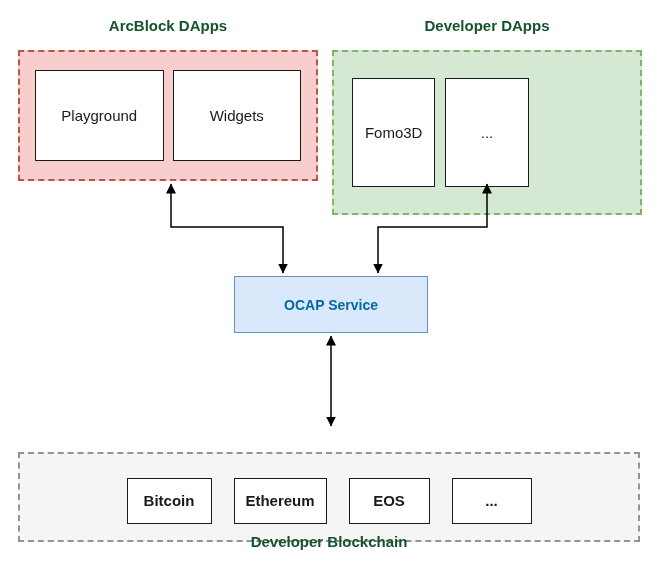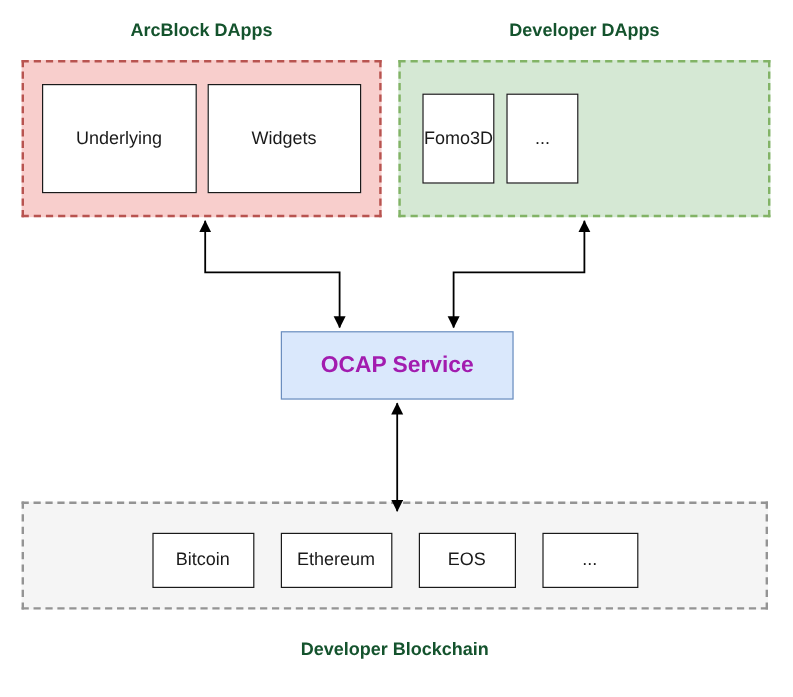--- a/index.html
+++ b/index.html
@@ -16,41 +16,42 @@
   .title-dev{left:332px;top:17px;width:310px;}
   .title-chain{left:18px;top:533px;width:622px;}
   .group{position:absolute;box-sizing:border-box;z-index:1;}
   .group-pink{
     left:18px;top:50px;width:300px;height:131px;
     background:#f8cecc;border:2px dashed #b85450;
     display:grid;grid-template-columns:1fr 1fr;column-gap:9px;row-gap:11px;
     padding:18px 15px;
   }
   .group-green{
-    left:332px;top:50px;width:310px;height:131px;
+    left:332px;top:50px;width:310px;height:165px;
     background:#d5e8d4;border:2px dashed #82b366;
-    display:grid;grid-template-columns:1fr 1fr 1fr 1fr;column-gap:10px;row-gap:11px;
+    display:grid;grid-template-columns:1fr 1fr 1fr;column-gap:10px;row-gap:11px;
     padding:26px 18px;
   }
   .node{
     background:#ffffff;border:1.5px solid #1a1a1a;box-sizing:border-box;
     display:flex;align-items:center;justify-content:center;
     font-size:15px;white-space:nowrap;
   }
   .service{
     position:absolute;left:234px;top:276px;width:194px;height:57px;
     background:#dae8fc;border:1.5px solid #6c8ebf;box-sizing:border-box;
     display:flex;align-items:center;justify-content:center;
-    font-weight:bold;font-size:19px;color:#a21caf;z-index:1;
+    font-weight:bold;font-size:14px;color:#0369a1;z-index:1;
   }
   .group-gray{
-    left:18px;top:418px;width:622px;height:90px;
+    left:18px;top:452px;width:622px;height:90px;
     background:#f5f5f5;border:2px dashed #949494;
     display:flex;align-items:center;justify-content:center;gap:22px;
     padding-top:7px;
+    font-weight:bold;
   }
   .chain-node{height:46px;}
   .chain-node:nth-child(1){width:85px;}
   .chain-node:nth-child(2){width:93px;text-align:center;}
   .chain-node:nth-child(3){width:81px;}
   .chain-node:nth-child(4){width:80px;}
   .arrow{fill:none;stroke:#000000;stroke-width:1.5;}
 </style>
 </head>
 <body>
@@ -65,21 +66,21 @@
     </defs>
     <path class="arrow" d="M171,184 L171,227 L283,227 L283,273" marker-start="url(#ah)" marker-end="url(#ah)"></path>
     <path class="arrow" d="M487,184 L487,227 L378,227 L378,273" marker-start="url(#ah)" marker-end="url(#ah)"></path>
     <path class="arrow" d="M331,336 L331,426" marker-start="url(#ah)" marker-end="url(#ah)"></path>
   </svg>
 
   <div class="group-title title-arc">ArcBlock DApps</div>
   <div class="group-title title-dev">Developer DApps</div>
 
   <div class="group group-pink">
-    <div class="node">Underlying</div>
+    <div class="node">Playground</div>
     <div class="node">Widgets</div>
   </div>
 
   <div class="group group-green">
     <div class="node">Fomo3D</div>
     <div class="node">...</div>
   </div>
 
   <div class="service">OCAP Service</div>
 

